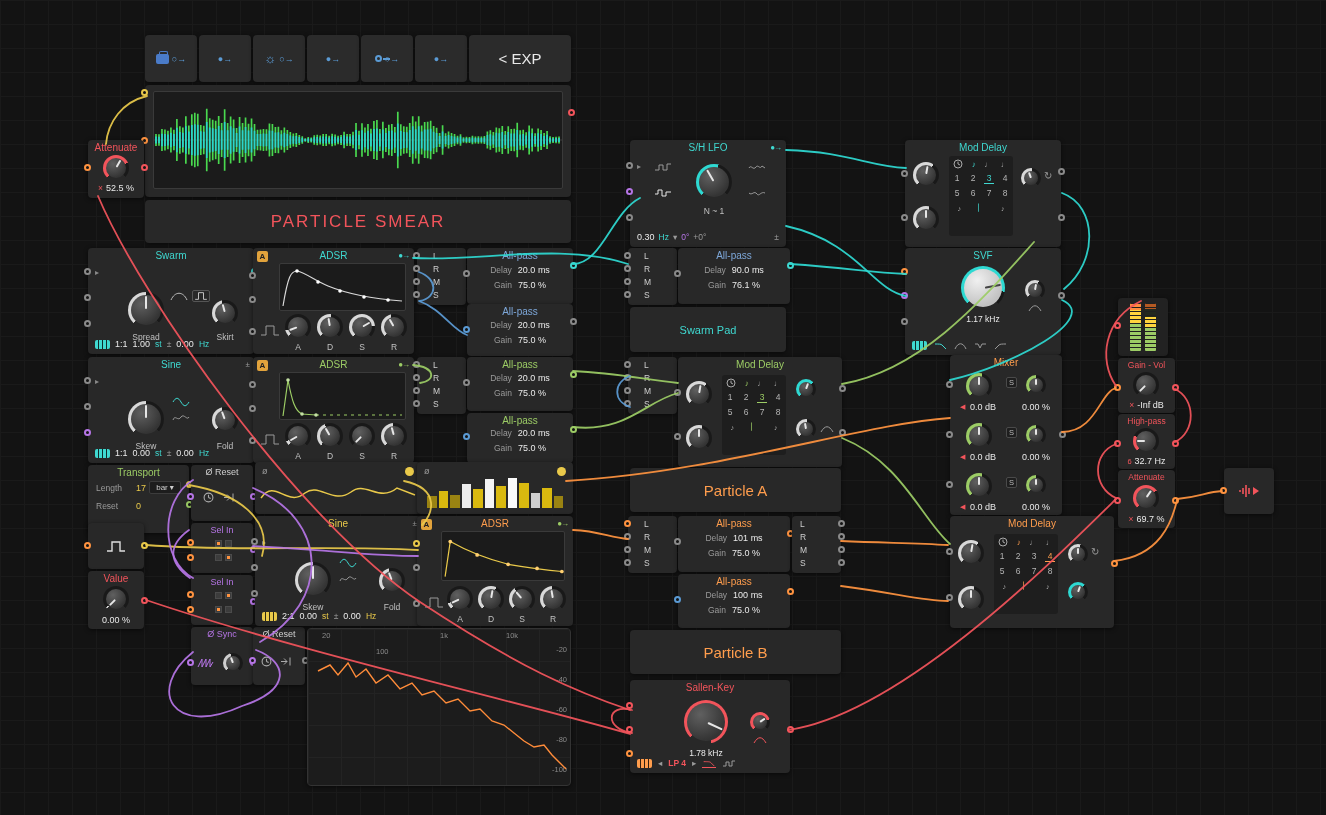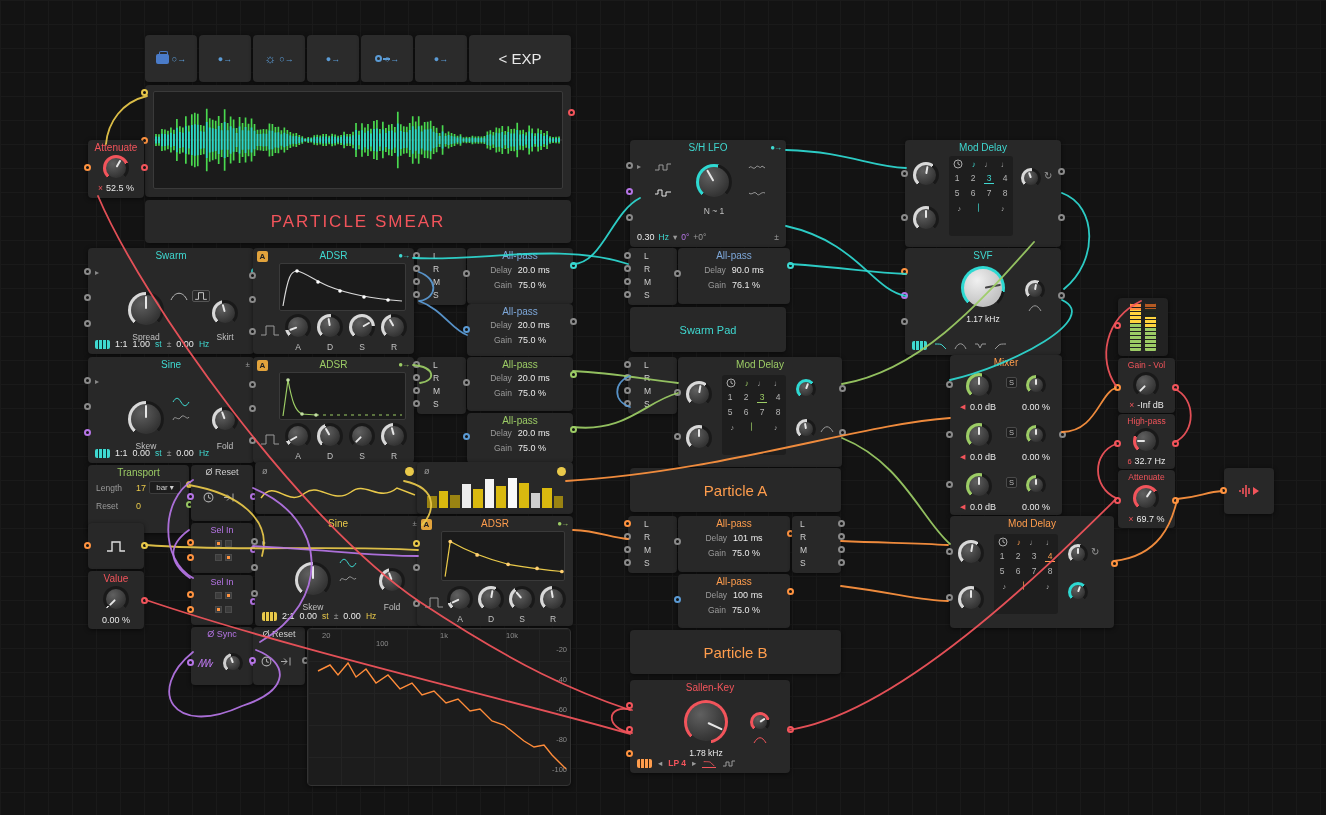--- a/index.html
+++ b/index.html
@@ -858,21 +858,21 @@
     </span>
   <span class="klab" style="left:30px;top:98px;width:26px">A</span>
   <span class="klab" style="left:61px;top:98px;width:26px">D</span>
   <span class="klab" style="left:92px;top:98px;width:26px">S</span>
   <span class="klab" style="left:123px;top:98px;width:26px">R</span>
 </div>
 
 <div class="mod" style="left:307px;top:628px;width:264px;height:158px;background:#1c1c1c;border:1px solid #333">
   <div class="sgrid"></div>
   <span class="fl" style="left:14px;top:2px">20</span>
-  <span class="fl" style="left:68px;top:10px">100</span>
+  <span class="fl" style="left:68px;top:18px">100</span>
   <span class="fl" style="left:132px;top:2px">1k</span>
   <span class="fl" style="left:198px;top:2px">10k</span>
   <span class="fl" style="right:3px;top:16px">-20</span>
   <span class="fl" style="right:3px;top:46px">-40</span>
   <span class="fl" style="right:3px;top:76px">-60</span>
   <span class="fl" style="right:3px;top:106px">-80</span>
   <span class="fl" style="right:3px;top:136px">-100</span>
   <svg class="icon" style="position:absolute;inset:0" width="264" height="158" viewBox="0 0 264 158">
     <path d="M10,42 L22,36 L30,46 L40,34 L48,48 L58,40 L68,54 L80,46 L92,60 L104,54 L114,66 L126,62 L138,74 L150,70 L162,82 L172,80 L184,92 L196,96 L206,104 L216,112 L226,118 L236,116 L244,126 L252,134 L258,140" stroke="#ff8c3a" stroke-width="1.4" fill="none"></path>
   </svg>

